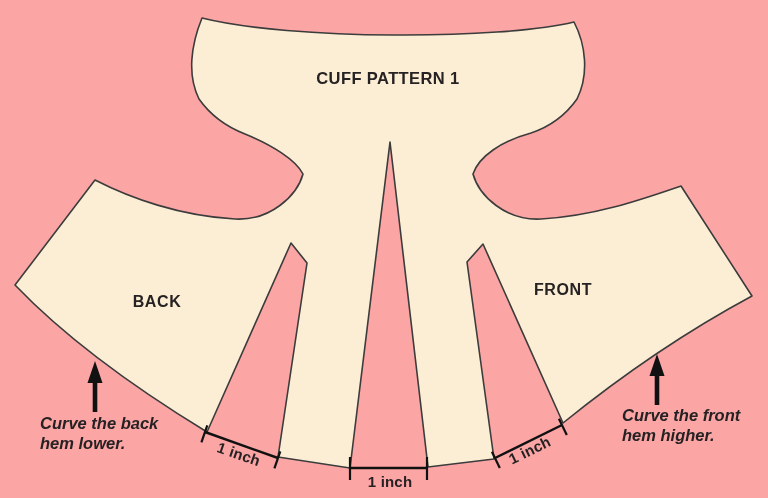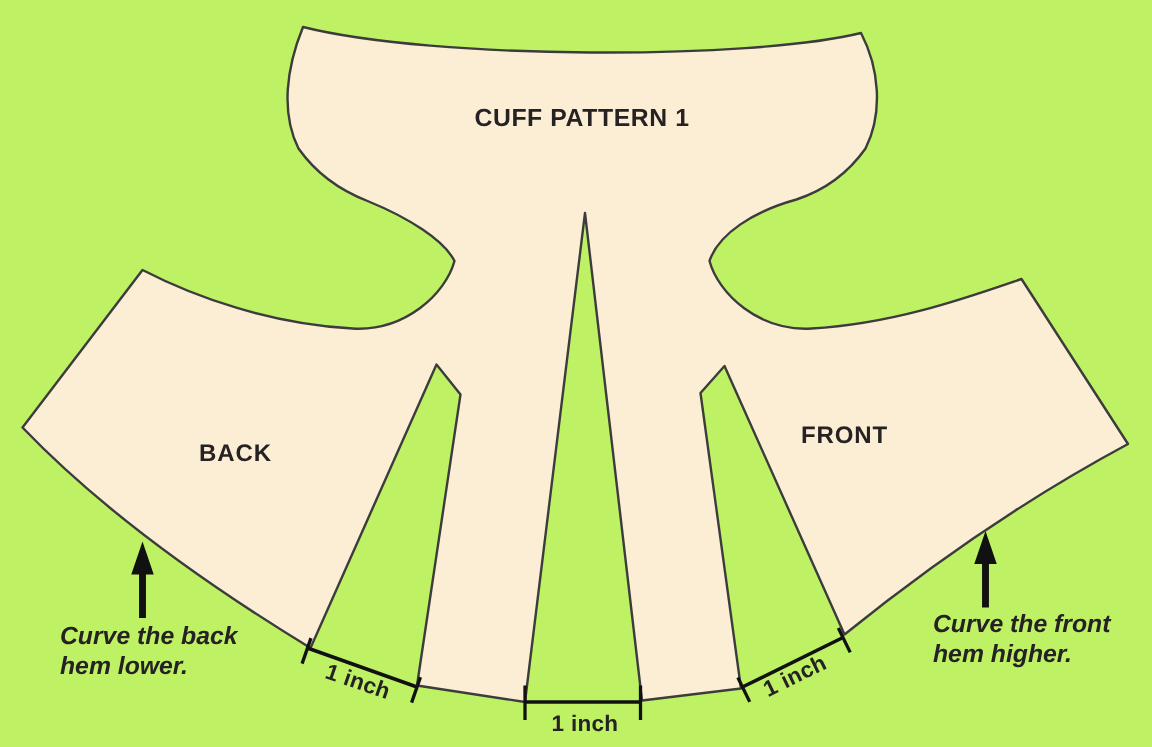--- a/index.html
+++ b/index.html
@@ -8,21 +8,21 @@
     background: #ffffff;
     width: 768px;
     height: 498px;
     overflow: hidden;
     font-family: "Liberation Sans", sans-serif;
   }
   .stage {
     position: relative;
     width: 768px;
     height: 498px;
-    background: #bef264;
+    background: #fca5a5;
   }
   svg { display: block; }
   .outline-path {
     stroke-width: 1.6;
     stroke-linejoin: round;
   }
   .measure-line { stroke-width: 2.4; stroke-linecap: butt; }
   .tick { stroke-width: 2.2; stroke-linecap: butt; }
   .arrow-shaft { stroke-width: 4.6; stroke-linecap: butt; }
   .lbl {

